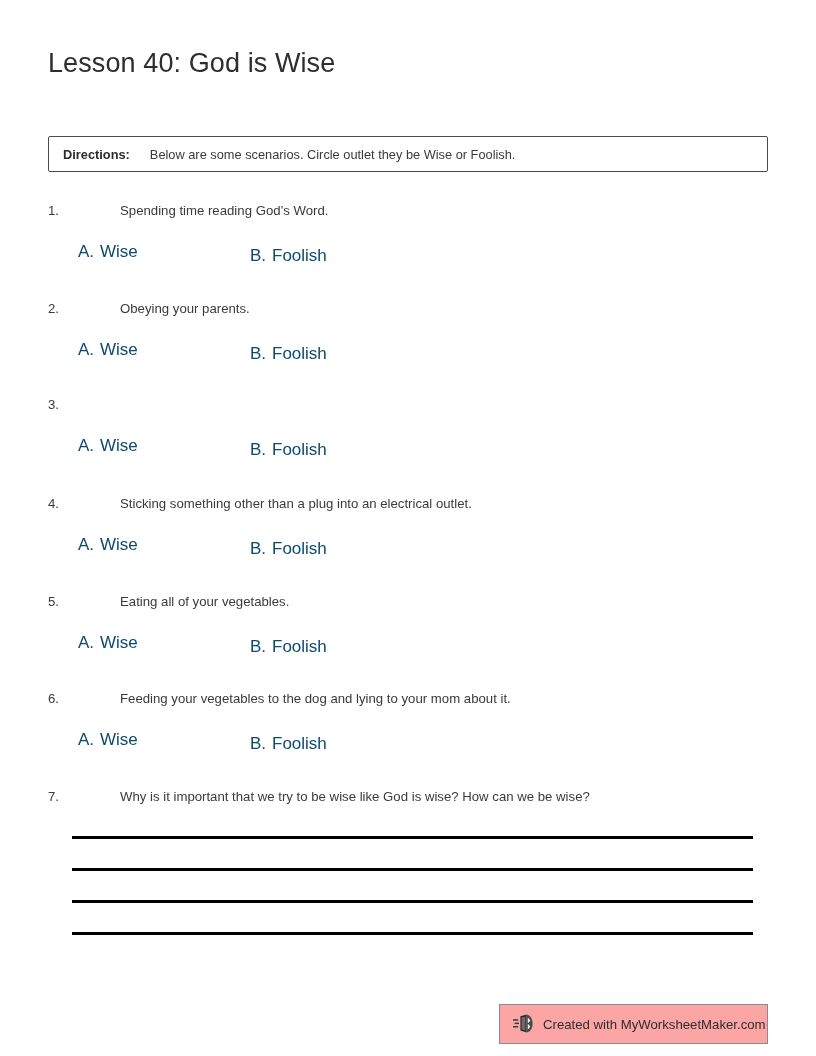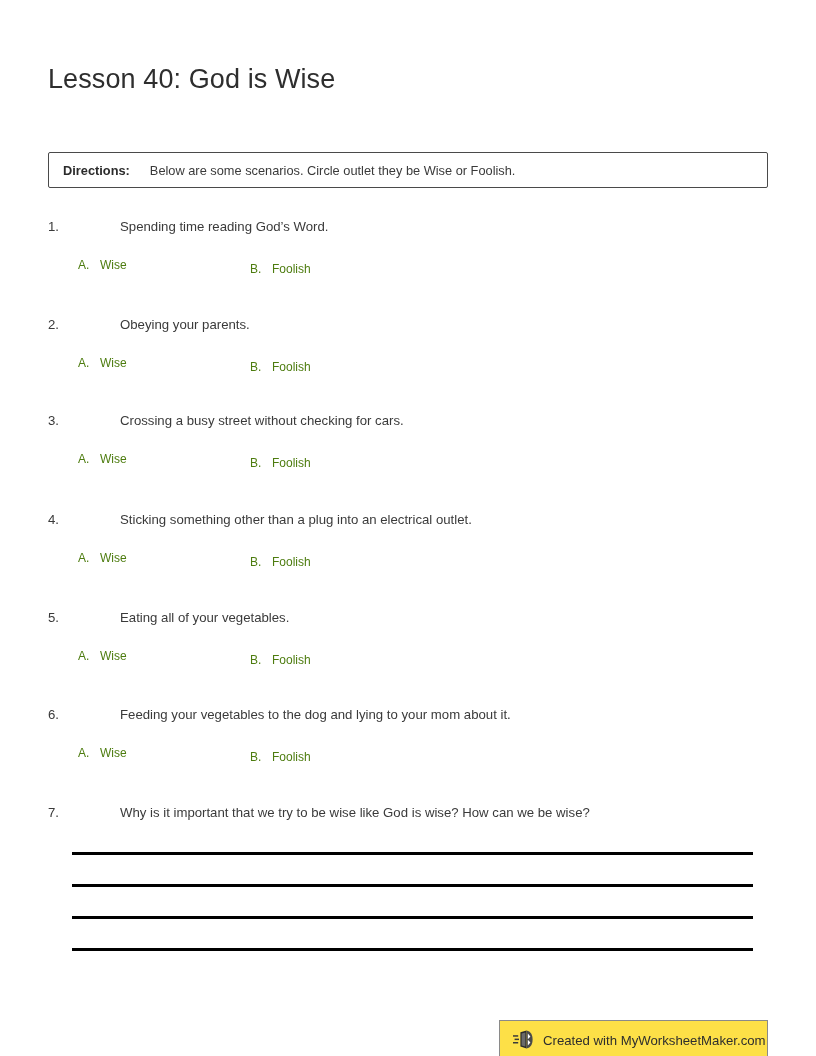--- a/index.html
+++ b/index.html
@@ -13,21 +13,21 @@
     height: 1056px;
     position: relative;
     font-family: "Liberation Sans", sans-serif;
     color: #3a3a3a;
     overflow: hidden;
   }
 
   .page {
     position: absolute;
     left: 0;
-    top: 16px;
+    top: 0;
     width: 816px;
     height: 784px;
   }
 
   
   .worksheet-title {
     position: absolute;
     left: 48px;
     top: 48px;
     font-size: 27px;
@@ -97,22 +97,22 @@
     white-space: nowrap;
     margin-left: 44px;
   }
   .options {
     position: relative;
     height: 26px;
     margin-top: 19px;
   }
   .option {
     position: absolute;
-    font-size: 12px;
-    color: #4d7c0f;
+    font-size: 17px;
+    color: #0c4a6e;
     white-space: nowrap;
   }
   .option .opt-letter {
     display: inline-block;
     width: 22px;
   }
   .option-a {
     left: 30px;
     top: 0px;
   }
@@ -140,21 +140,21 @@
 
   
   .footer-badge {
     position: absolute;
     left: 499px;
     top: 1004px;
     width: 269px;
     height: 40px;
     box-sizing: border-box;
     border: 1px solid #8a8a8a;
-    background: #fde047;
+    background: #fca5a5;
     display: flex;
     align-items: center;
     padding-left: 13px;
     text-align: right;
   }
   .footer-logo {
     width: 22px;
     height: 22px;
     margin-right: 8px;
     flex: 0 0 auto;
@@ -195,21 +195,20 @@
           <span class="q-text">Obeying your parents.</span>
         </div>
         <div class="options">
           <div class="option option-a"><span class="opt-letter">A.</span><span>Wise</span></div>
           <div class="option option-b"><span class="opt-letter">B.</span><span>Foolish</span></div>
         </div>
       </div>
       <div class="question-item" style="top: 397px;">
         <div class="q-line">
           <span class="q-number">3.</span>
-          <span class="q-text">Crossing a busy street without checking for cars.</span>
         </div>
         <div class="options">
           <div class="option option-a"><span class="opt-letter">A.</span><span>Wise</span></div>
           <div class="option option-b"><span class="opt-letter">B.</span><span>Foolish</span></div>
         </div>
       </div>
       <div class="question-item" style="top: 496px;">
         <div class="q-line">
           <span class="q-number">4.</span>
           <span class="q-text">Sticking something other than a plug into an electrical outlet.</span>

